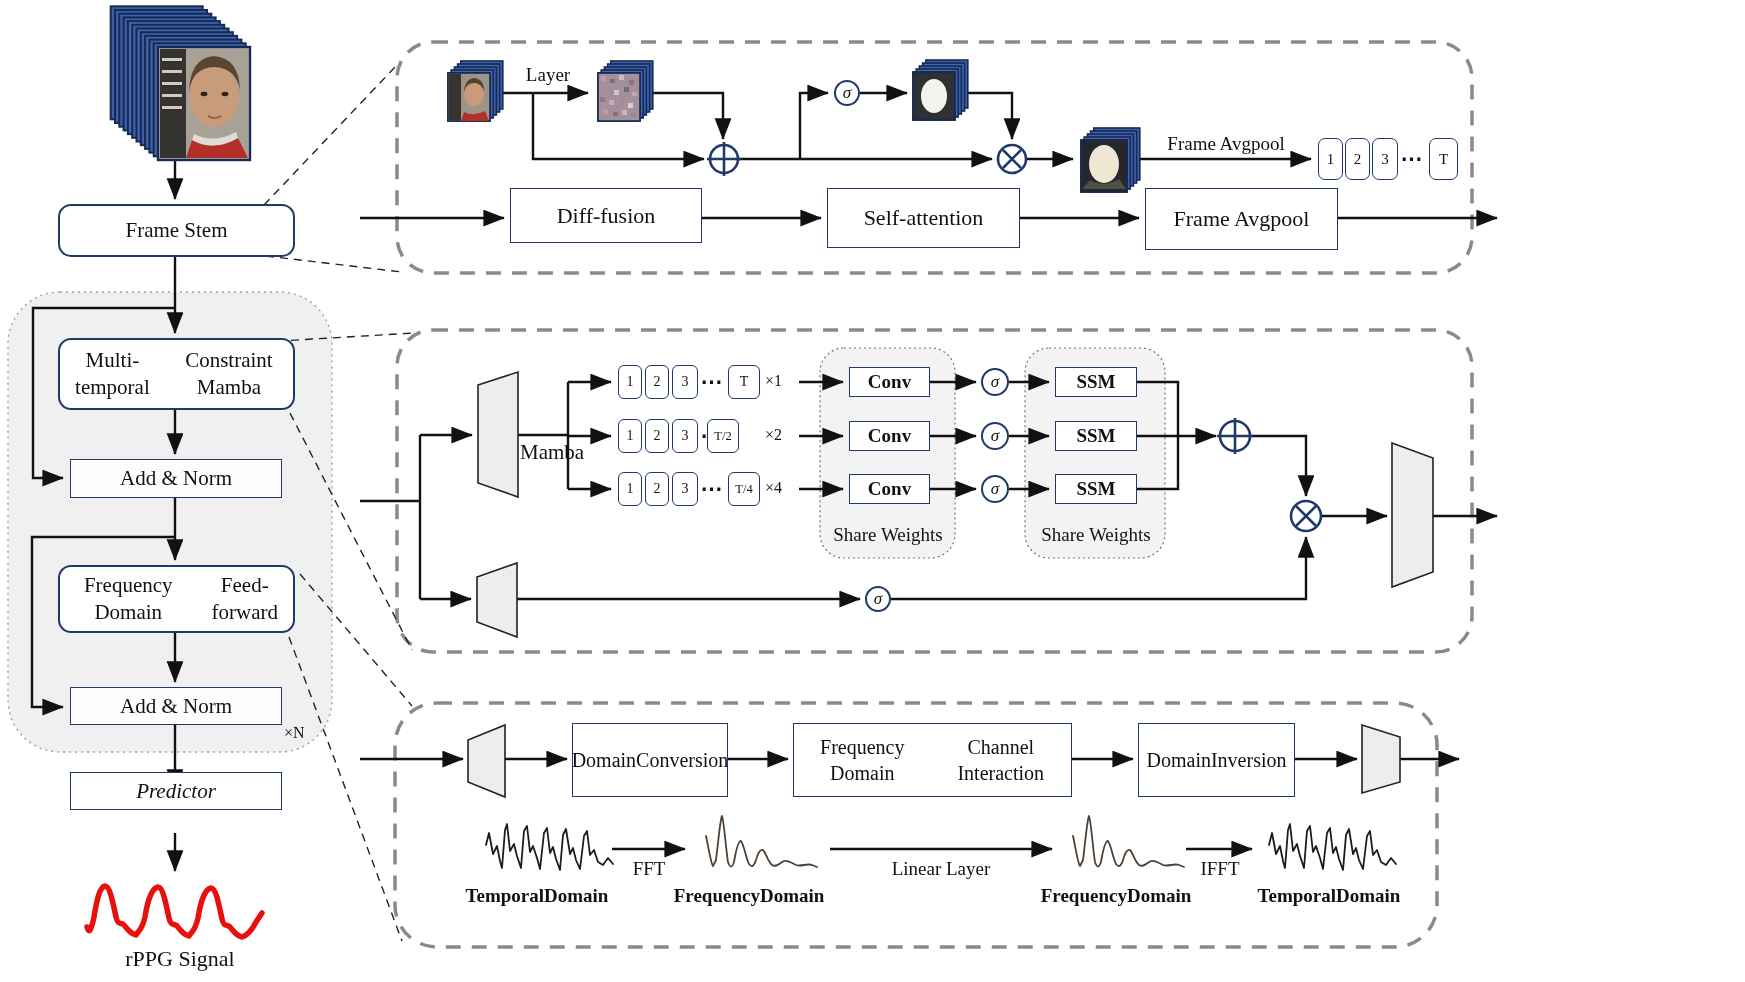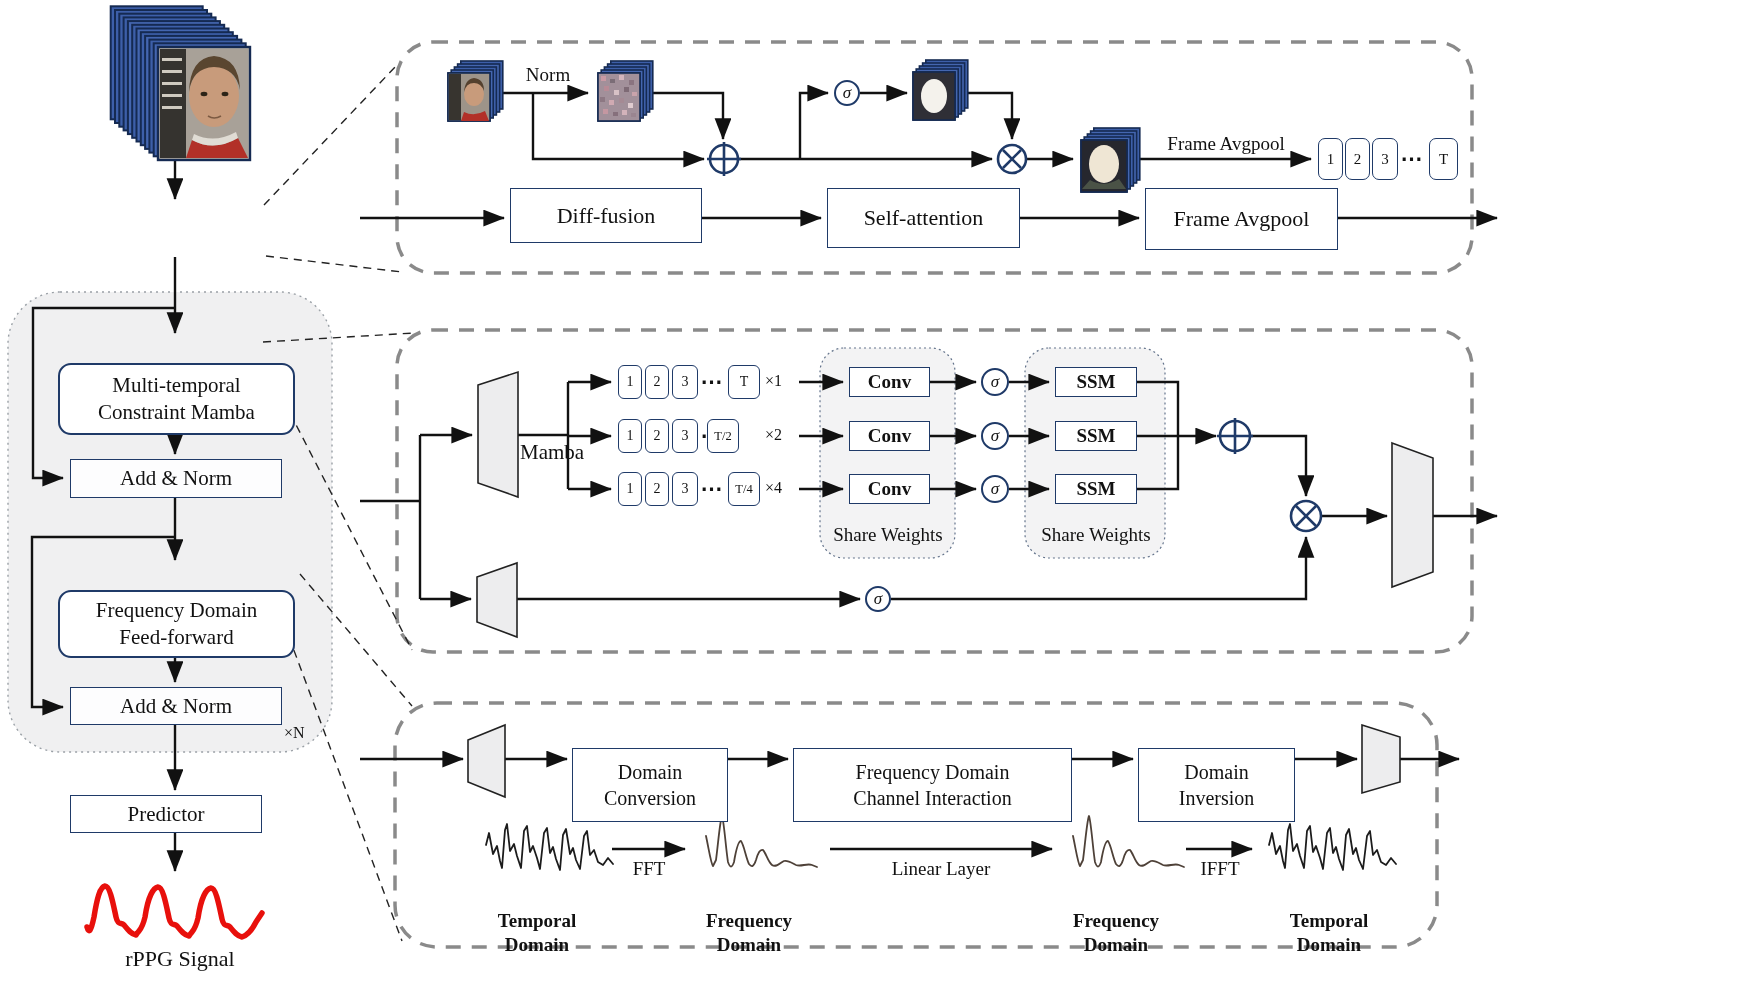--- a/index.html
+++ b/index.html
@@ -1,21 +1,21 @@
 <!DOCTYPE html>
 <html><head>
 <meta charset="utf-8">
 <style>
   html,body{margin:0;padding:0;background:#ffffff;}
   #canvas{position:relative;width:1745px;height:982px;background:#fff;overflow:hidden;
           font-family:"Liberation Serif","DejaVu Serif",serif;color:#111;}
   #art{position:absolute;left:0;top:0;}
   .abs{position:absolute;box-sizing:border-box;}
   .ctr{display:flex;align-items:center;justify-content:center;text-align:center;}
-  .col{flex-direction:column;margin-top:25px;}
+  .col{flex-direction:row;}
   .box{background:#ffffff;border:1.6px solid #1f3a68;}
   .rbox{background:#ffffff;border:2.4px solid #1f3a68;border-radius:13px;}
   .fs21{font-size:21px;line-height:27px;}
   .fs20{font-size:20px;line-height:26px;}
   .fs19{font-size:19px;line-height:24px;font-weight:bold;}
   .lbl{font-size:19px;white-space:nowrap;text-align:center;}
   .tok{background:#fff;border:1.8px solid #1f3a68;border-radius:7px;
        display:flex;align-items:center;justify-content:center;font-size:15px;}
   .tokm{font-size:14px;border-radius:6px;}
   .dots{border:none;background:transparent;font-size:22px;font-weight:bold;letter-spacing:1px;}
@@ -264,20 +264,23 @@
       C788,860 792,863 796,865 C801,867 807,863 812,865 L817,867"></path>
     <use href="#w-spectrum" transform="translate(367,0)"></use>
     <path stroke="#e8100c" stroke-width="5.5" d="M87,927 C89,934 91,931 94,917
       C97,898 100,887 105,886 C110,886 113,903 116,917 C118,926 121,922 124,925 C128,930 131,934 136,935
       C140,929 142,930 145,917 C148,897 153,888 158,887 C163,887 166,904 169,918 C171,927 174,923 177,926 C181,931 184,935 189,936
       C193,930 195,931 198,918 C201,898 206,889 211,888 C216,888 219,905 222,919 C224,928 227,924 230,927 C234,932 237,936 242,937
       C248,935 252,930 256,922 L262,913"></path>
   </g>
 </svg>
 
+<div class="abs ctr rbox fs21" style="left:58px;top:204px;width:237px;height:53px;">
+  <span>Frame Stem</span>
+</div>
 
 <div class="abs ctr col rbox fs21" style="left:58px;top:338px;width:237px;height:72px;">
   <span>Multi-temporal</span>
   <span>Constraint Mamba</span>
 </div>
 
 <div class="abs ctr box fs21" style="left:70px;top:459px;width:212px;height:39px;background:#fdfdfe;">
   <span>Add &amp; Norm</span>
 </div>
 
@@ -285,27 +288,27 @@
   <span>Frequency Domain</span>
   <span>Feed-forward</span>
 </div>
 
 <div class="abs ctr box fs21" style="left:70px;top:687px;width:212px;height:38px;background:#fdfdfe;">
   <span>Add &amp; Norm</span>
 </div>
 
 <div class="abs mult" style="left:284px;top:724px;">×N</div>
 
-<div class="abs ctr box fs21" style="left:70px;top:795px;width:192px;height:38px;">
+<div class="abs ctr box fs21" style="left:70px;top:772px;width:212px;height:38px;font-style:italic;">
   <span>Predictor</span>
 </div>
 
 <div class="abs ctr" style="left:80px;top:946px;width:200px;font-size:22px;">rPPG Signal</div>
 
-<div class="abs lbl" style="left:524px;top:64px;width:48px;text-align:center;">Norm</div>
+<div class="abs lbl" style="left:524px;top:64px;width:48px;text-align:center;">Layer</div>
 
 <div class="abs sig" style="left:834px;top:80px;width:26px;height:26px;">σ</div>
 
 <div class="abs lbl" style="left:1155px;top:133px;width:142px;text-align:center;">Frame Avgpool</div>
 
 <div class="abs tok" style="left:1318px;top:138px;width:25px;height:42px;">1</div>
 <div class="abs tok" style="left:1345px;top:138px;width:25px;height:42px;">2</div>
 <div class="abs tok" style="left:1372px;top:138px;width:26px;height:42px;">3</div>
 <div class="abs tok dots ctr" style="left:1398px;top:138px;width:28px;height:42px;">⋯</div>
 <div class="abs tok" style="left:1429px;top:138px;width:29px;height:42px;">T</div>

